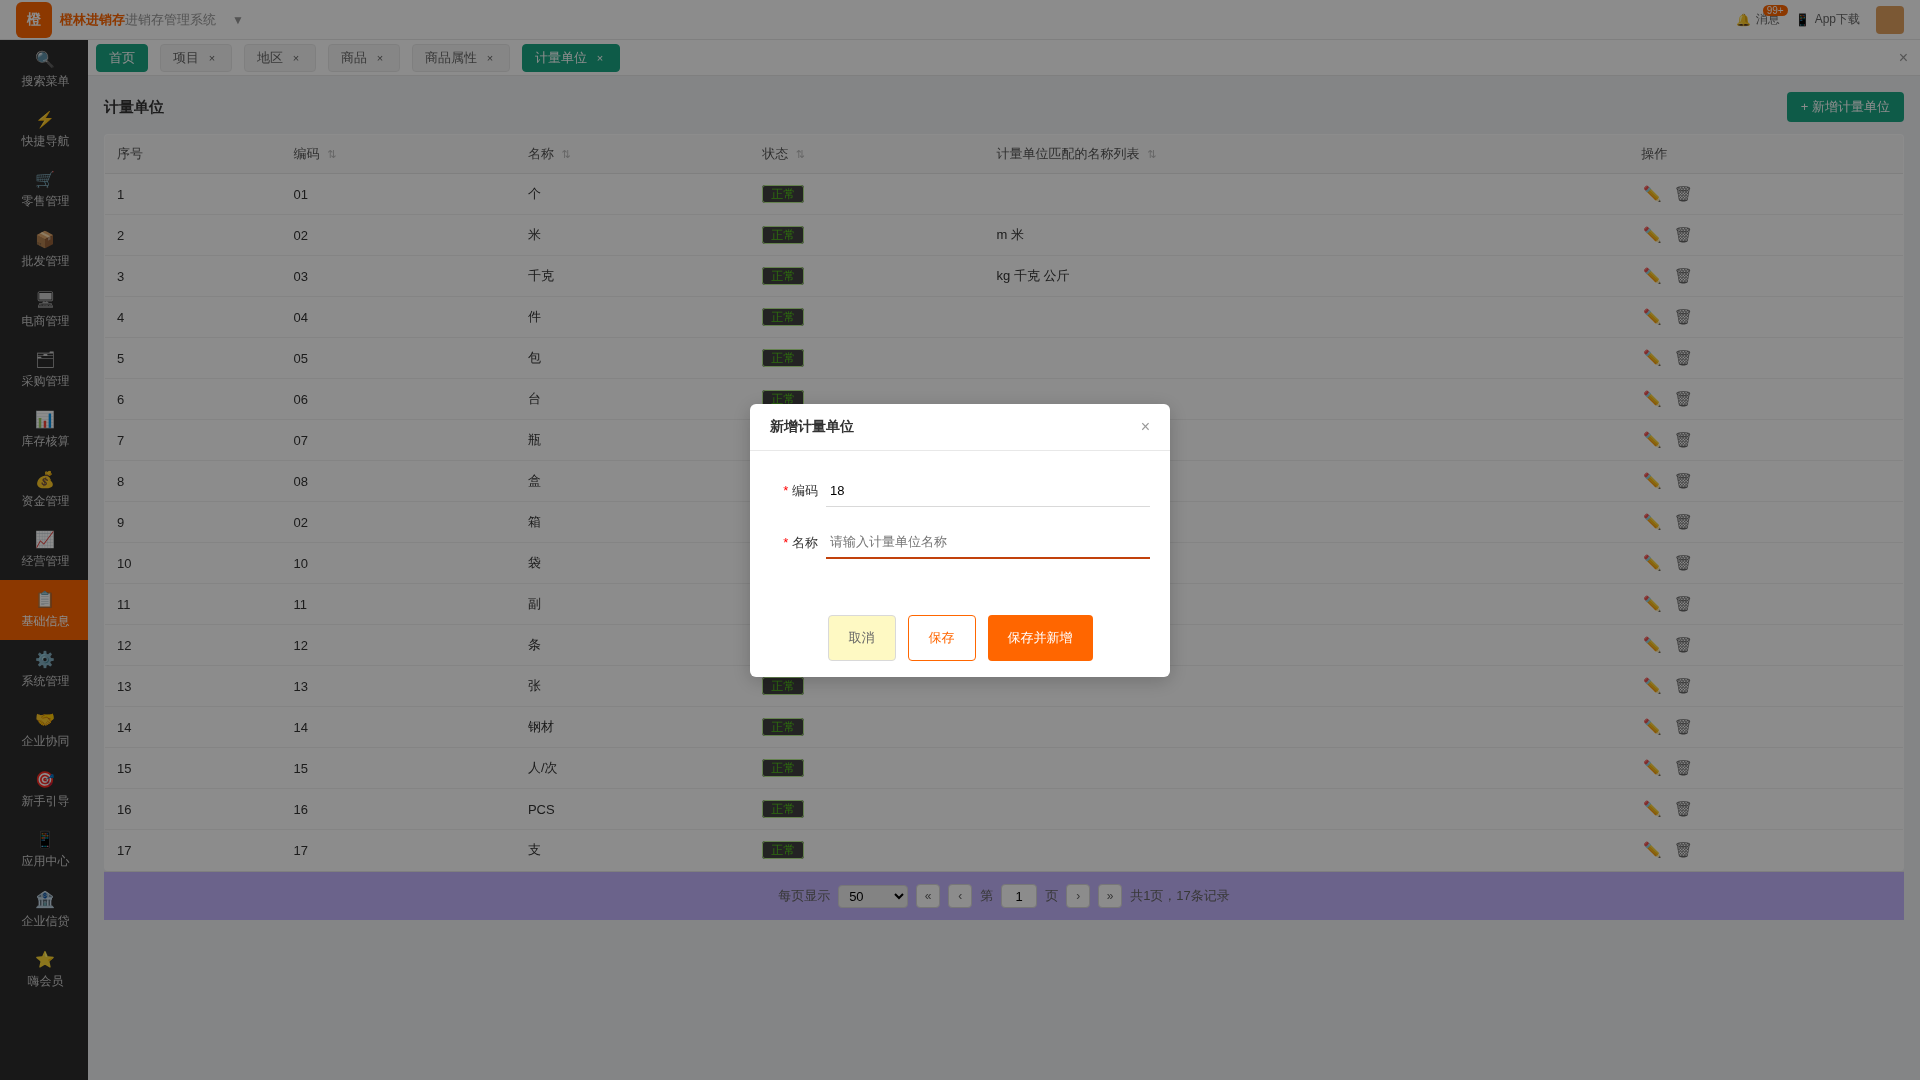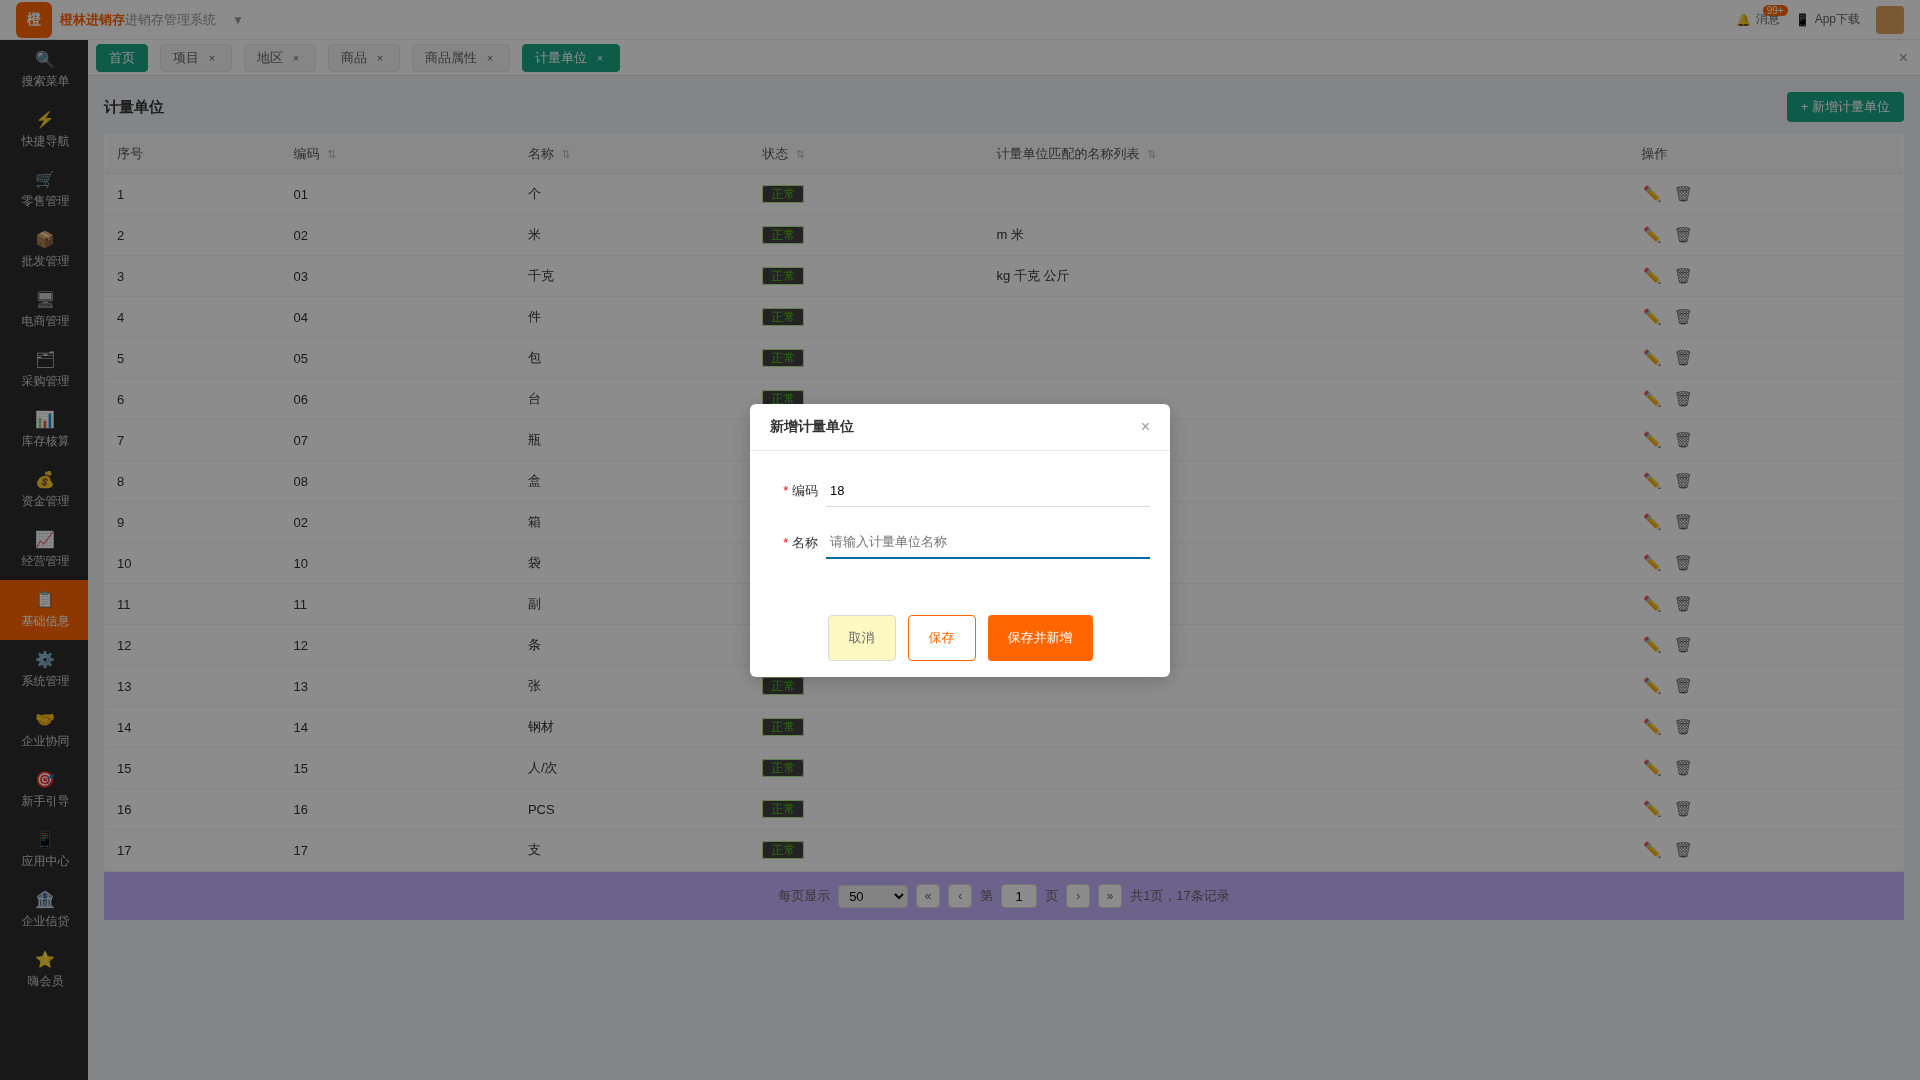--- a/index.html
+++ b/index.html
@@ -328,21 +328,21 @@
     .form-input {
       flex: 1;
       height: 32px;
       border: none;
       border-bottom: 1px solid #d9d9d9;
       outline: none;
       font-size: 13px;
       padding: 0 4px;
       background: transparent;
     }
-    .form-input.active-border { border-bottom: 2px solid #0369a1; }
+    .form-input.active-border { border-bottom: 2px solid #c2410c; }
     .modal-footer {
       padding: 12px 20px 16px;
       display: flex;
       justify-content: center;
       gap: 12px;
     }
     .btn-cancel {
       padding: 6px 20px;
       border: 1px solid #d9d9d9;
       background: #fef9c3;

